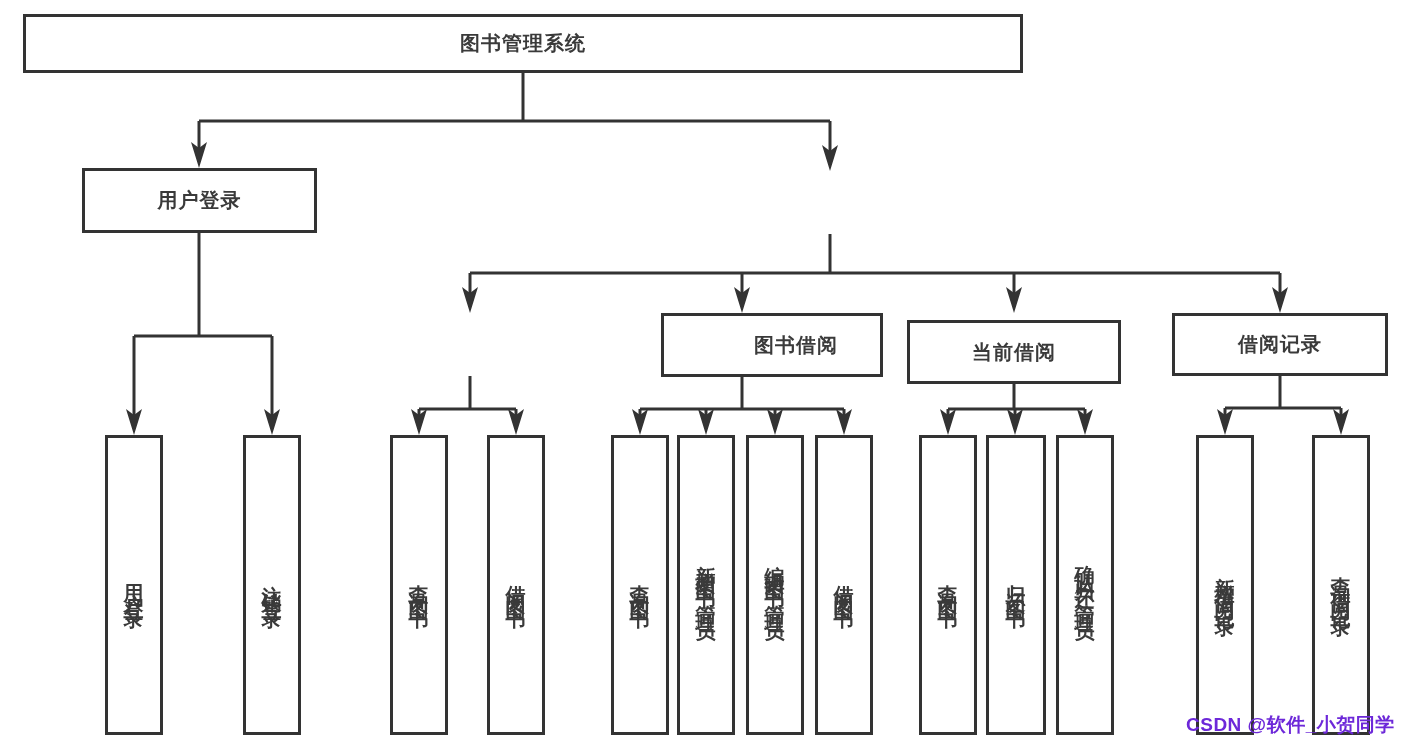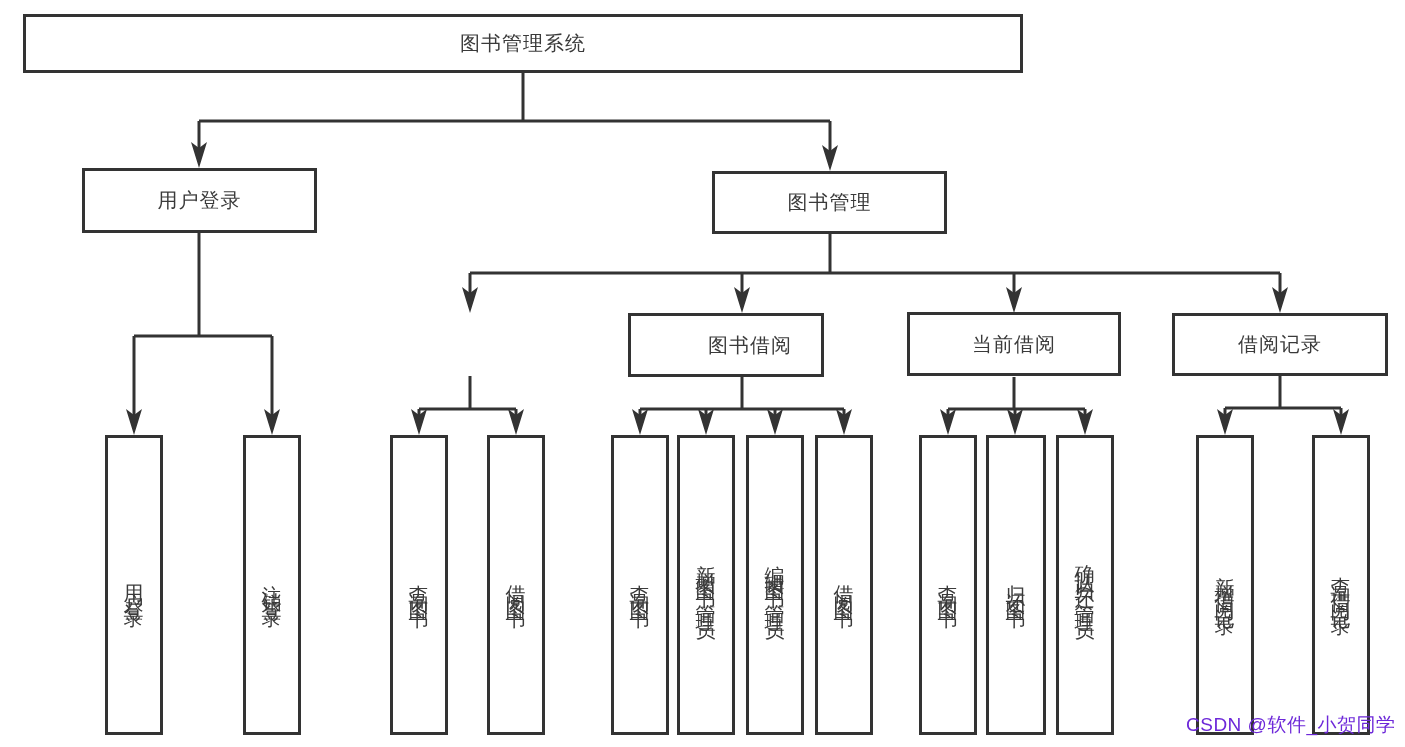--- a/index.html
+++ b/index.html
@@ -3,20 +3,21 @@
 <meta charset="utf-8">
 <style>
   html, body { margin: 0; padding: 0; background: #ffffff; }
   #canvas {
     position: relative;
     width: 1405px;
     height: 747px;
     background: #ffffff;
     font-family: "Liberation Sans", "DejaVu Sans", sans-serif;
     overflow: hidden;
+    font-weight: bold;
   }
   .box {
     position: absolute;
     box-sizing: border-box;
     background: #ffffff;
     border: 3px solid #333333;
     display: flex;
     align-items: center;
     justify-content: center;
     color: #3a3a3a;
@@ -131,24 +132,23 @@
       <line x1="1225" y1="408" x2="1225" y2="429"></line>
       <polygon points="1225,435 1217,409 1225,415 1233,409"></polygon>
       <line x1="1341" y1="408" x2="1341" y2="429"></line>
       <polygon points="1341,435 1333,409 1341,415 1349,409"></polygon>
     </g>
   </svg>
 
   <div class="box" style="left:23px; top:14px; width:1000px; height:59px;">图书管理系统</div>
 
   <div class="box" style="left:82px; top:168px; width:235px; height:65px;">用户登录</div>
-  <div class="box" style="left:712px; top:171px; width:235px; height:63px;">图书管理</div>
 
-  <div class="box" style="left:628px; top:313px; width:196px; height:64px;padding-left:48px;">图书借阅</div>
-  <div class="box" style="left:907px; top:312px; width:214px; height:64px;text-align:center;">当前借阅</div>
+  <div class="box" style="left:661px; top:313px; width:222px; height:64px;padding-left:48px;">图书借阅</div>
+  <div class="box" style="left:907px; top:320px; width:214px; height:64px;text-align:center;">当前借阅</div>
   <div class="box" style="left:1172px; top:313px; width:216px; height:63px;">借阅记录</div>
 
   <div class="box leaf" style="left:105px; top:435px; width:58px; height:300px;">用户登录</div>
   <div class="box leaf" style="left:243px; top:435px; width:58px; height:300px;">注销登录</div>
 
   <div class="box leaf" style="left:390px; top:435px; width:58px; height:300px;">查询图书</div>
   <div class="box leaf" style="left:487px; top:435px; width:58px; height:300px;">借阅图书</div>
 
   <div class="box leaf" style="left:611px; top:435px; width:58px; height:300px;">查询图书</div>
   <div class="box leaf" style="left:677px; top:435px; width:58px; height:300px;">新增图书（管理员）</div>

